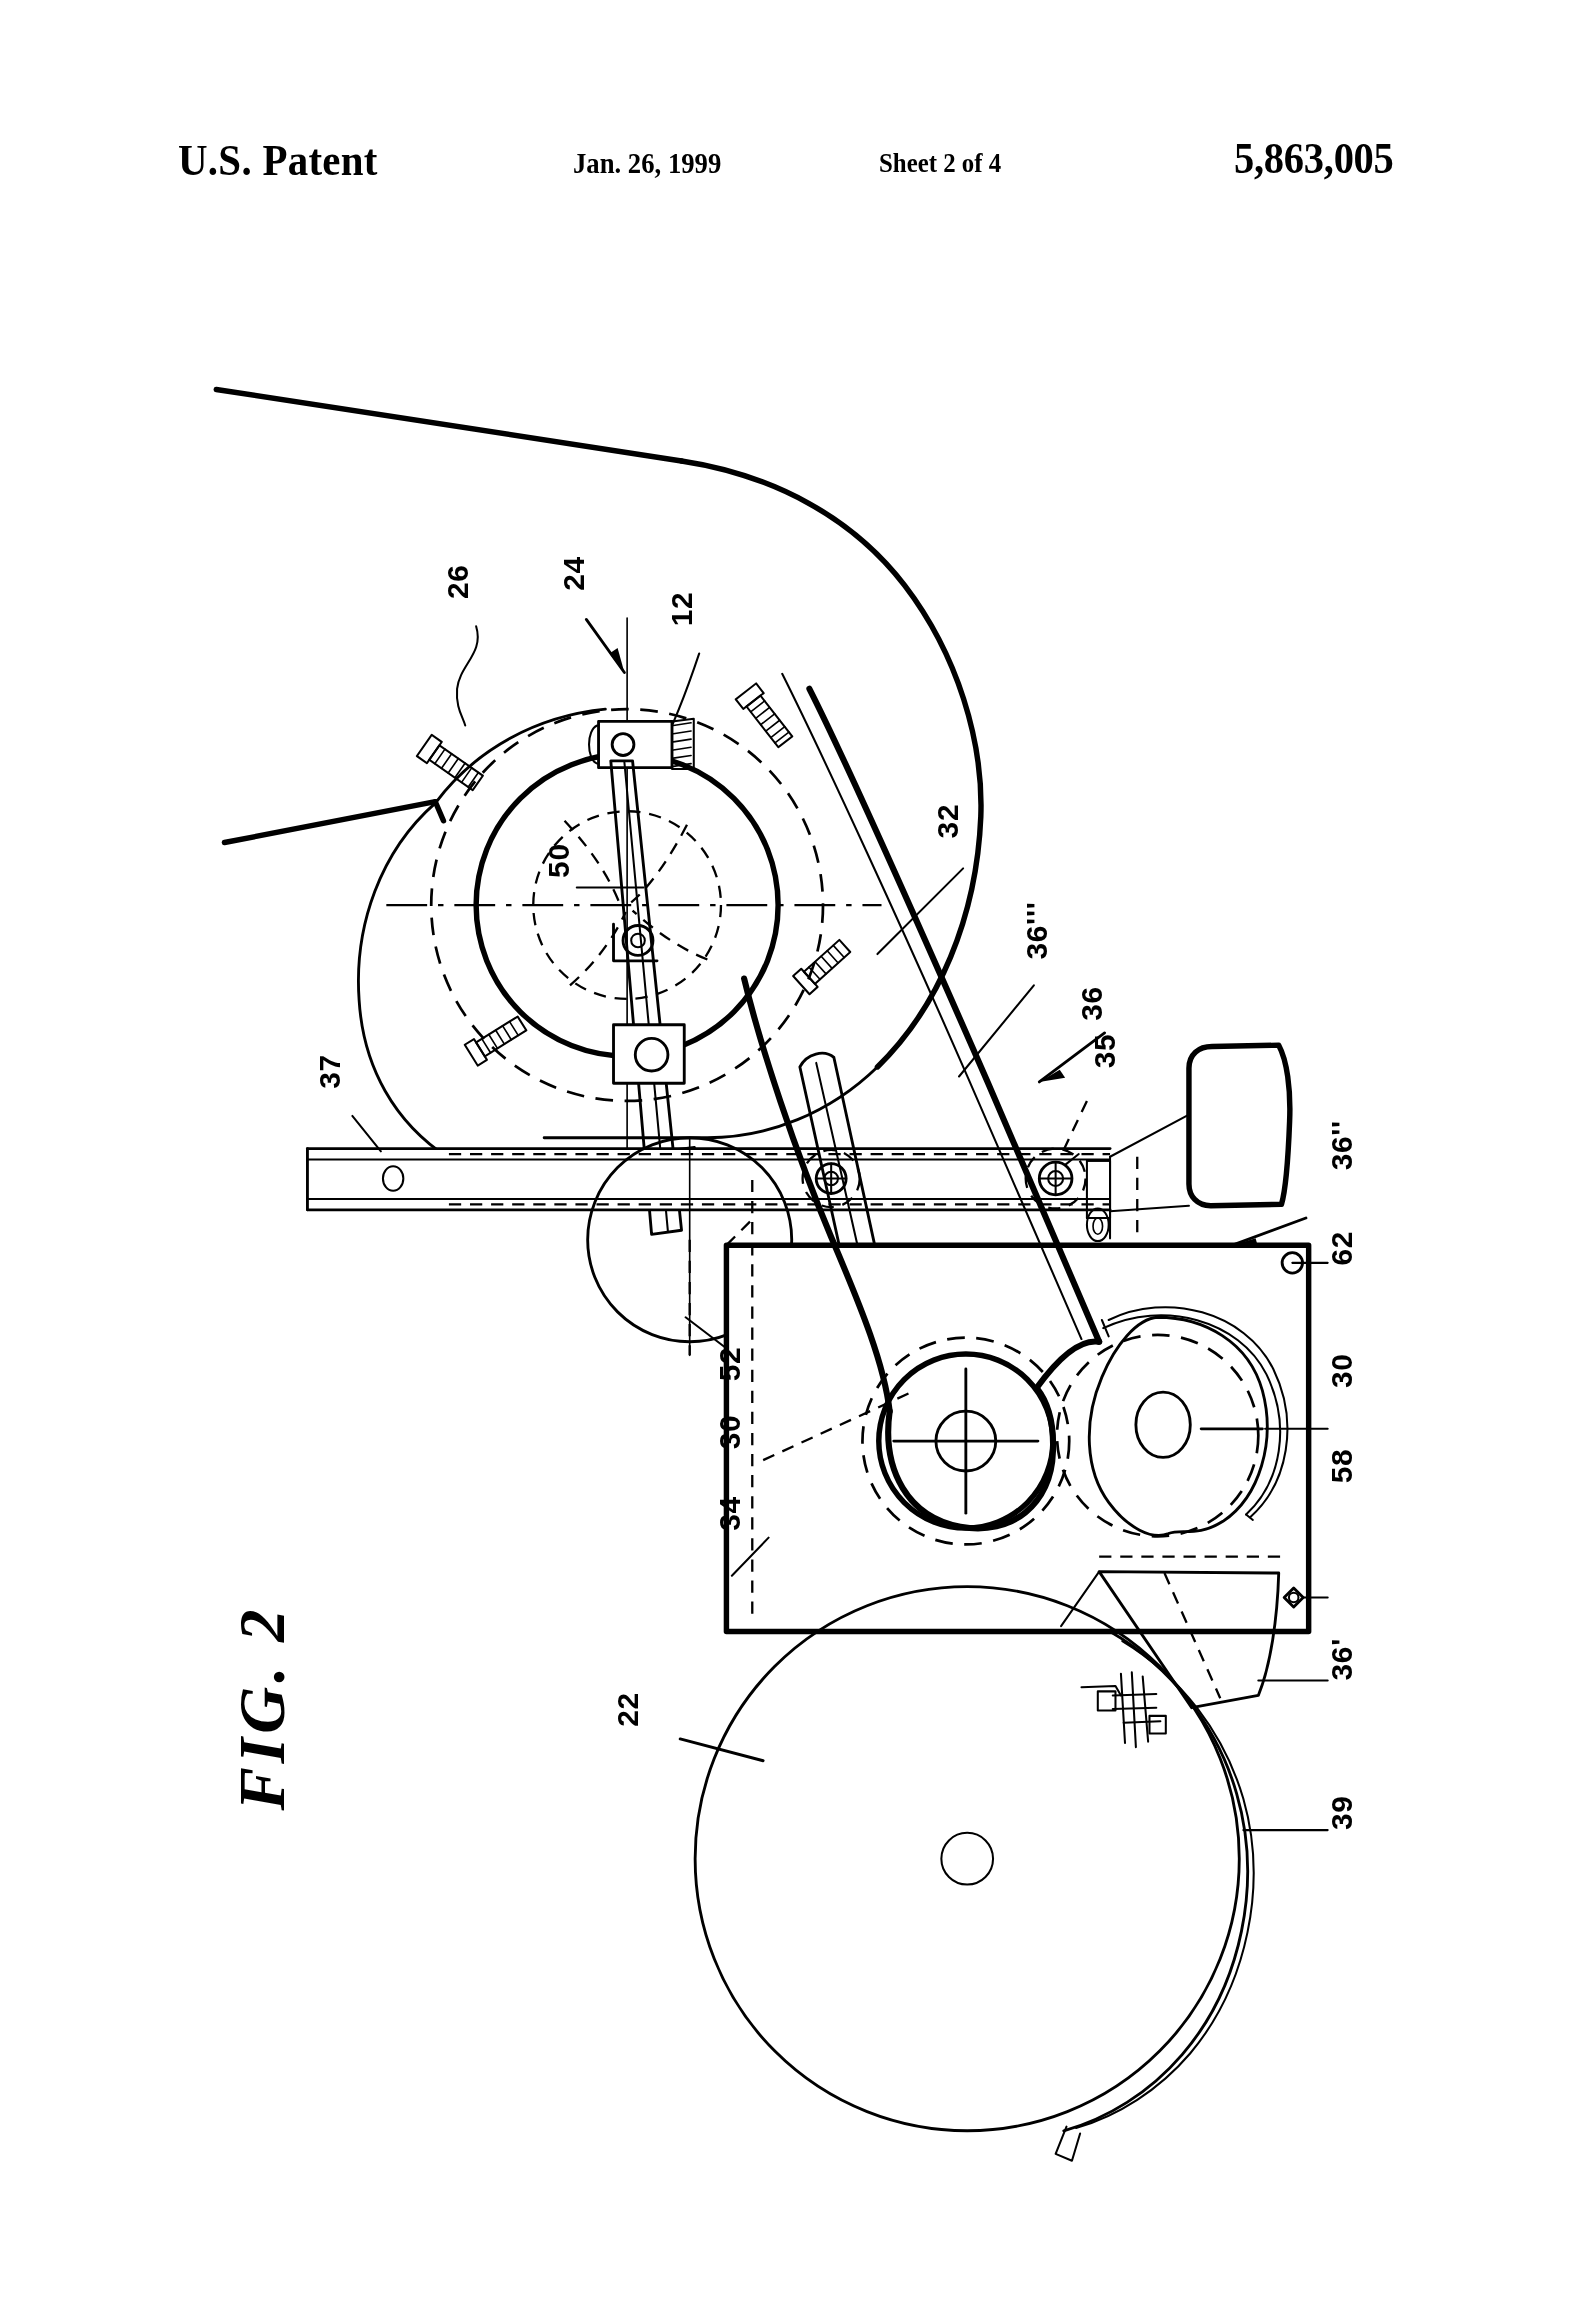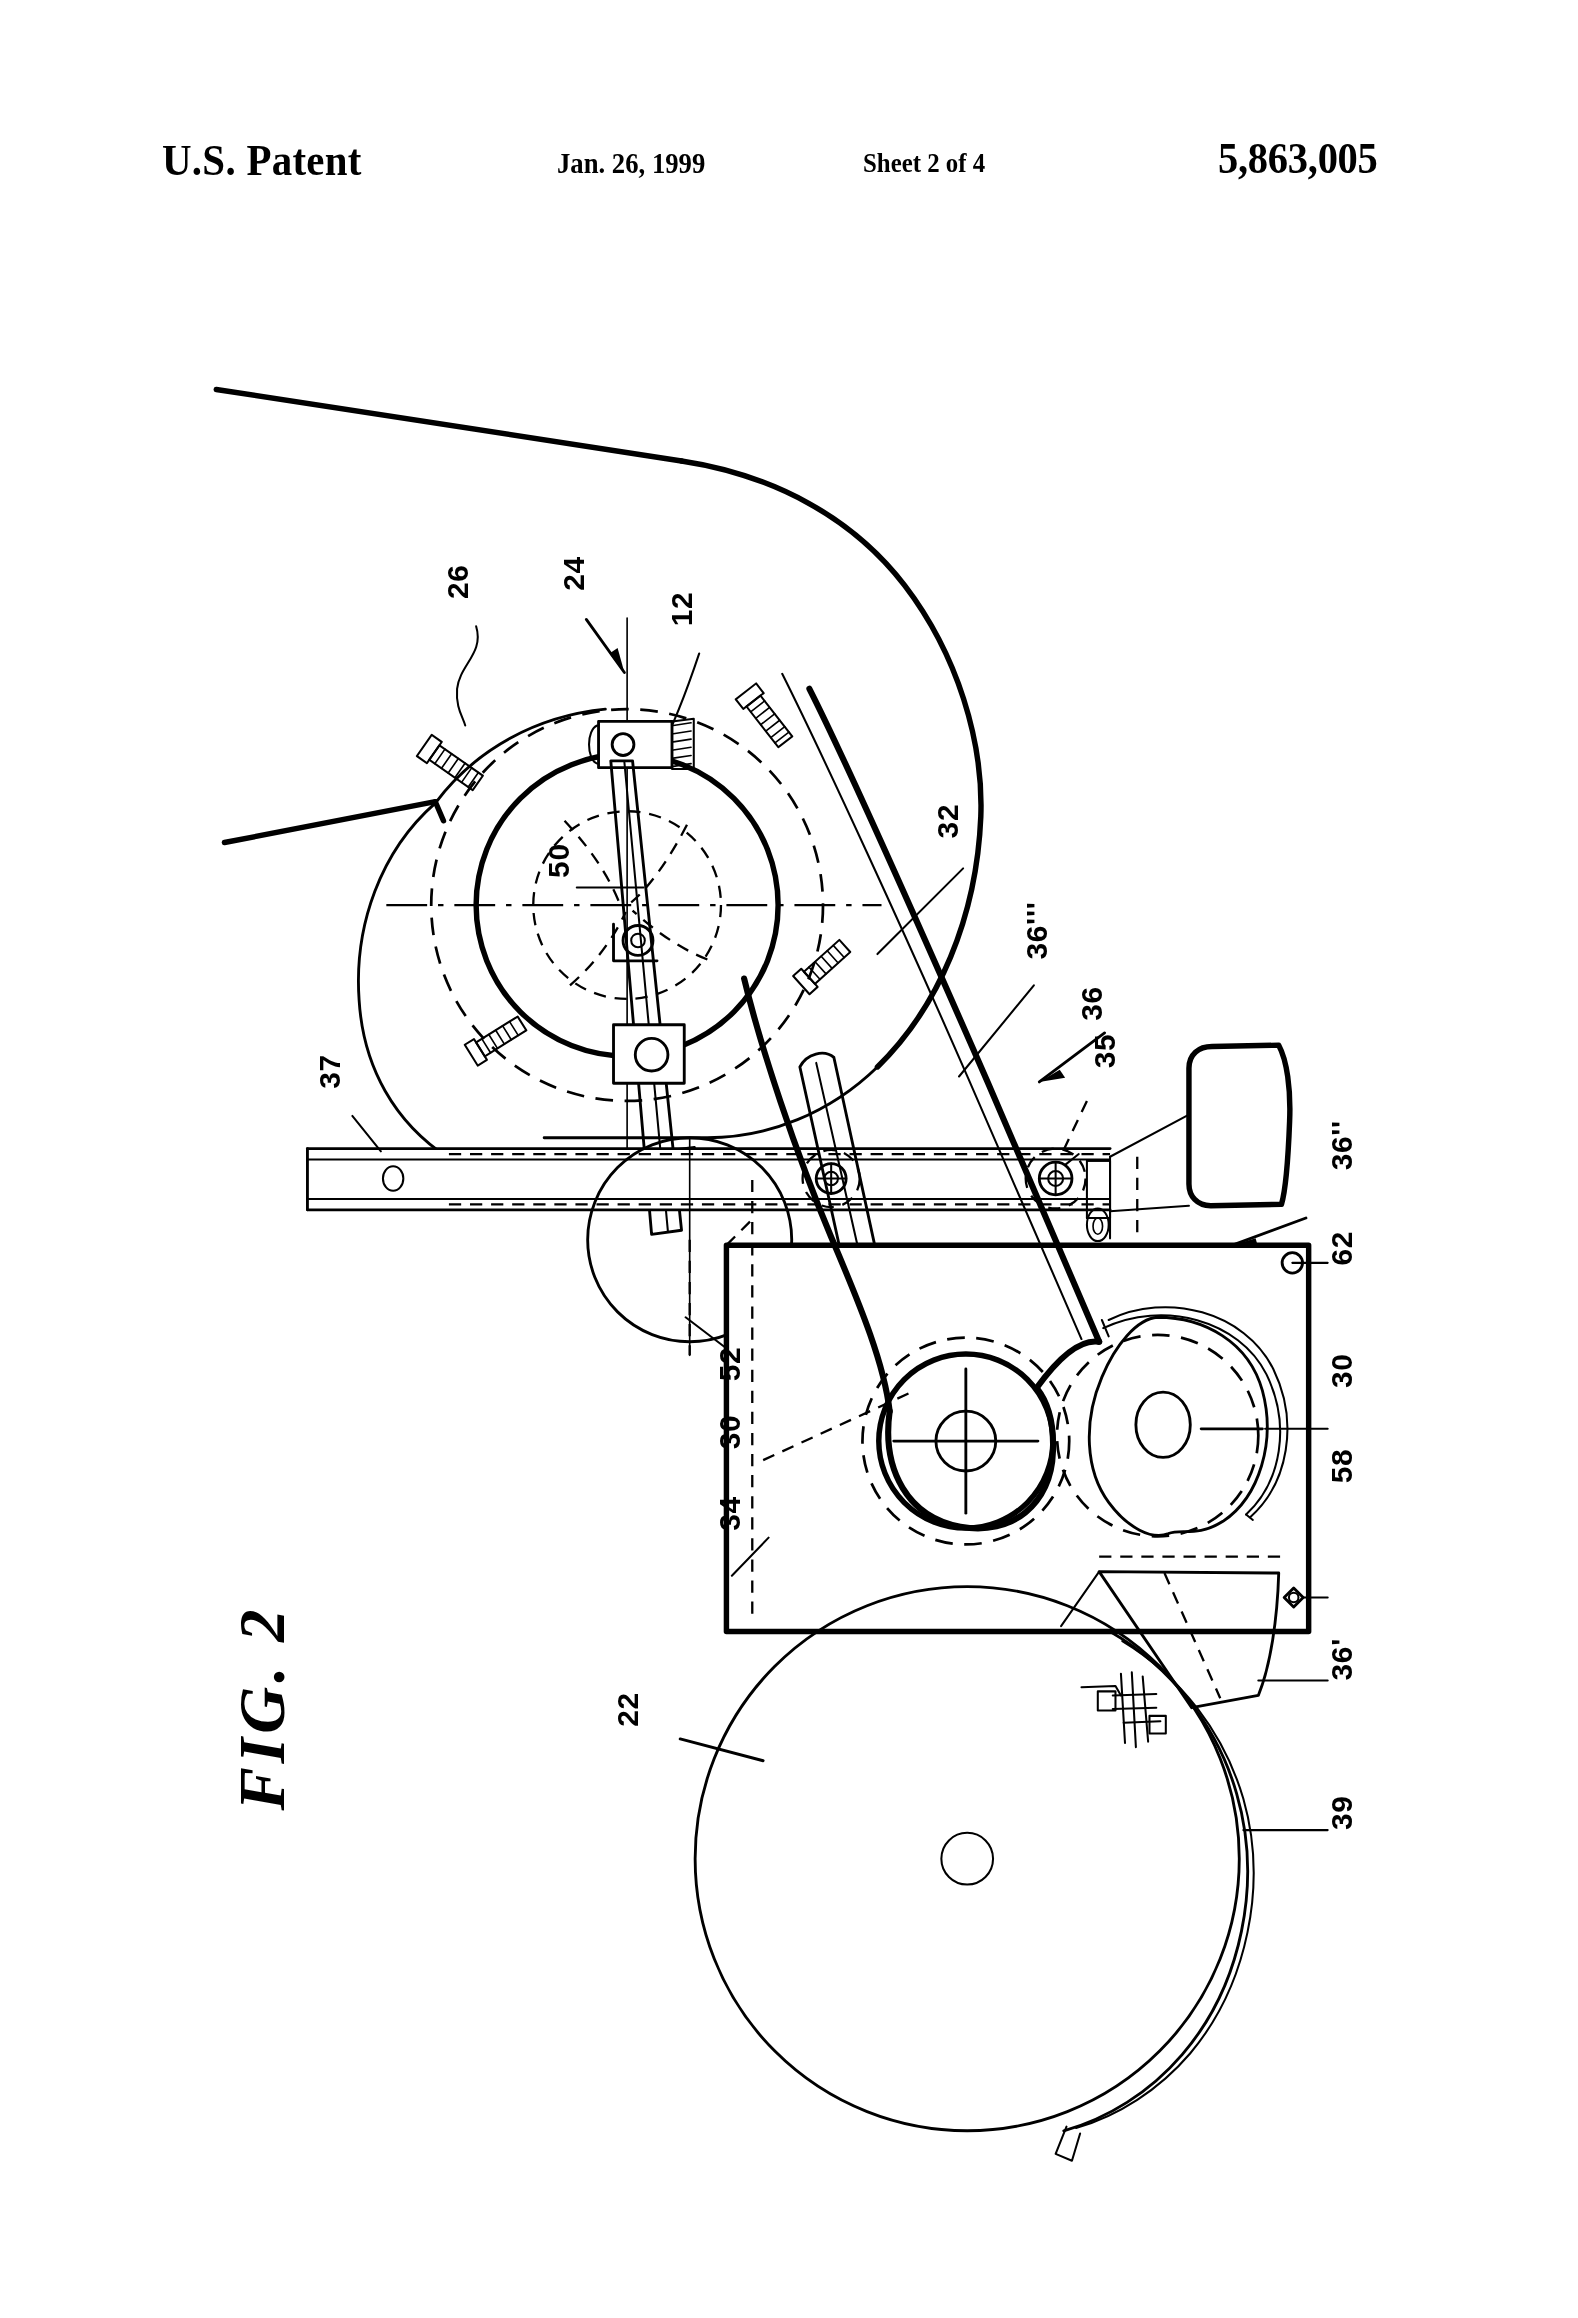--- a/index.html
+++ b/index.html
@@ -13,21 +13,21 @@
     height: 2319px;
     position: relative;
     font-family: "Liberation Serif", serif;
     color: #000000;
     overflow: hidden;
   }
 
   
   #patent-header {
     position: absolute;
-    left: 0;
+    left: 16px;
     top: 0;
     width: 1428px;
     height: 204px;
   }
   .hdr-office {
     position: absolute;
     left: 162px;
     top: 135px;
     font-family: "Liberation Serif", serif;
     font-weight: bold;

